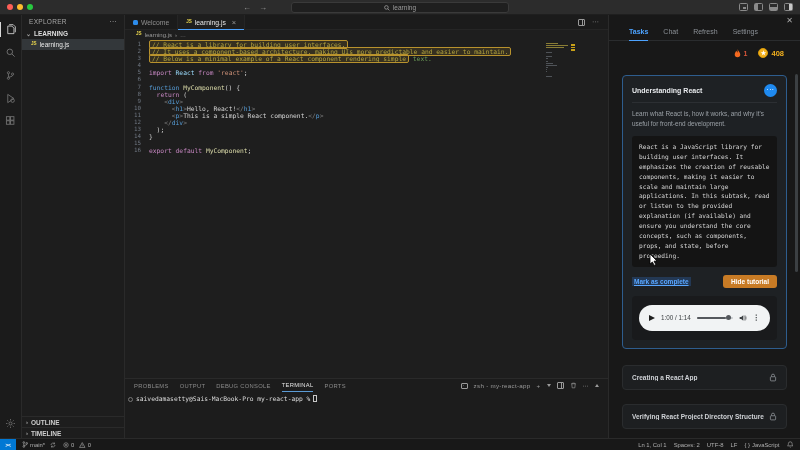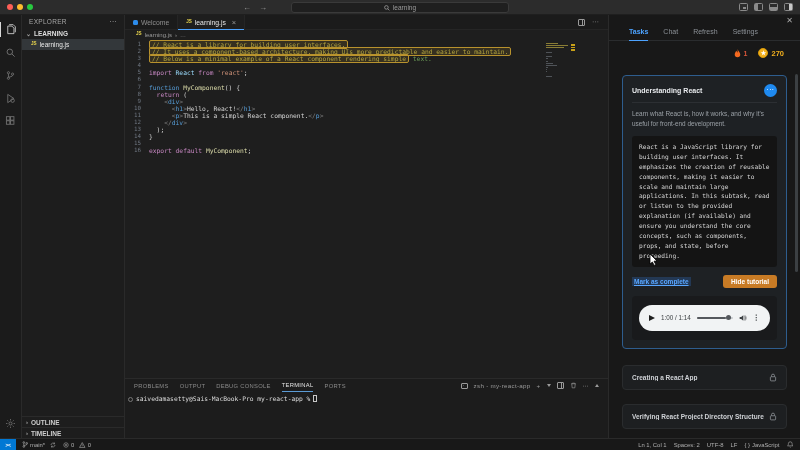--- a/index.html
+++ b/index.html
@@ -332,21 +332,21 @@
         </div>
       <div class="rp-stats">
         <span class="streak">
           <svg width="7" height="9" viewBox="0 0 10 13">
               <path d="M5 0C6 3 9 4.5 9 8a4 4 0 0 1-8 0C1 5.5 2.5 4.5 3 2.5 4 3.5 4.6 4.2 4.6 5.5 5.6 4.3 5.3 2 5 0z" fill="#f4691f"></path>
             </svg>
           <span>1</span>
         </span>
         <span class="coins">
           <span class="coin-circle">★</span>
-          <span>270</span>
+          <span>408</span>
         </span>
       </div>
       <div class="rp-scroll">
         <div class="card-active">
           <div class="ca-header">
             <span class="ca-title">Understanding React</span>
             <span class="ca-avatar">···</span>
           </div>
           <div class="ca-desc">Learn what React is, how it works, and why it's useful for front-end development.</div>
           <div class="ca-tutorial">React is a JavaScript library for building user interfaces. It emphasizes the creation of reusable components, making it easier to scale and maintain large applications. In this subtask, read or listen to the provided explanation (if available) and ensure you understand the core concepts, such as components, props, and state, before proceeding.</div>

